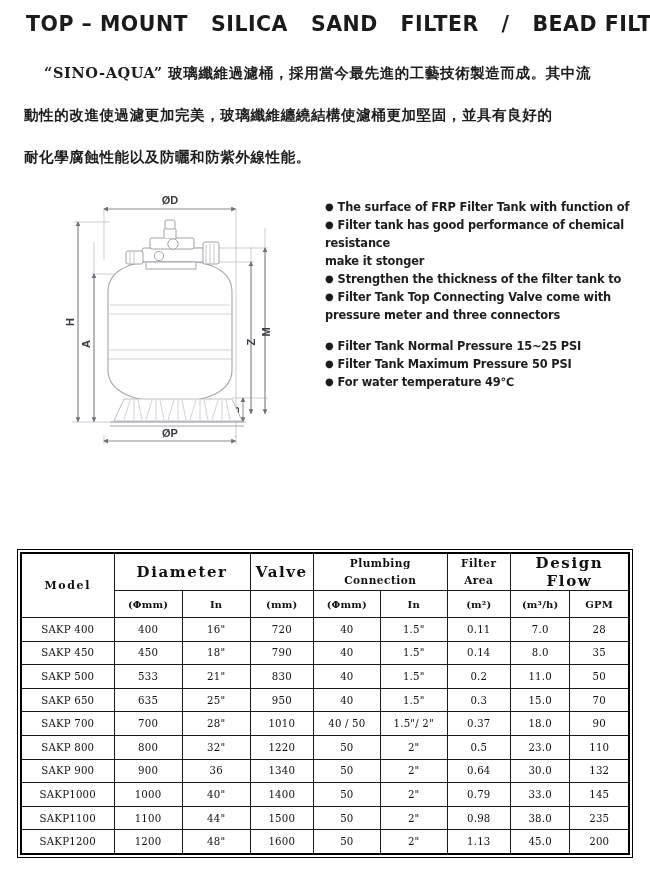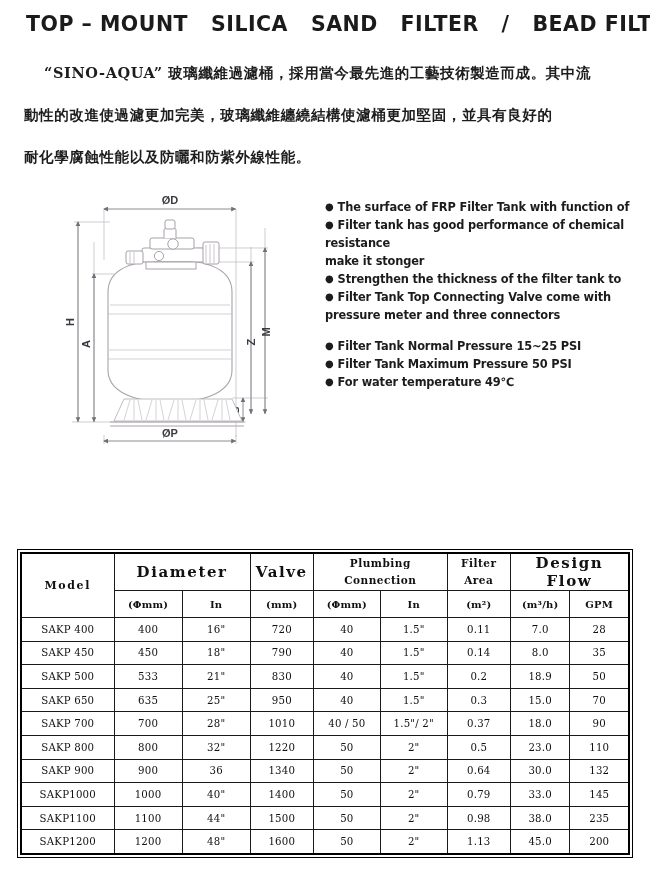--- a/index.html
+++ b/index.html
@@ -340,21 +340,21 @@
           <td>35</td>
         </tr>
         <tr>
           <td class="model-cell">SAKP 500</td>
           <td>533</td>
           <td>21"</td>
           <td>830</td>
           <td>40</td>
           <td>1.5"</td>
           <td>0.2</td>
-          <td>18.9</td>
+          <td>11.0</td>
           <td>50</td>
         </tr>
         <tr>
           <td class="model-cell">SAKP 650</td>
           <td>635</td>
           <td>25"</td>
           <td>950</td>
           <td>40</td>
           <td>1.5"</td>
           <td>0.3</td>

